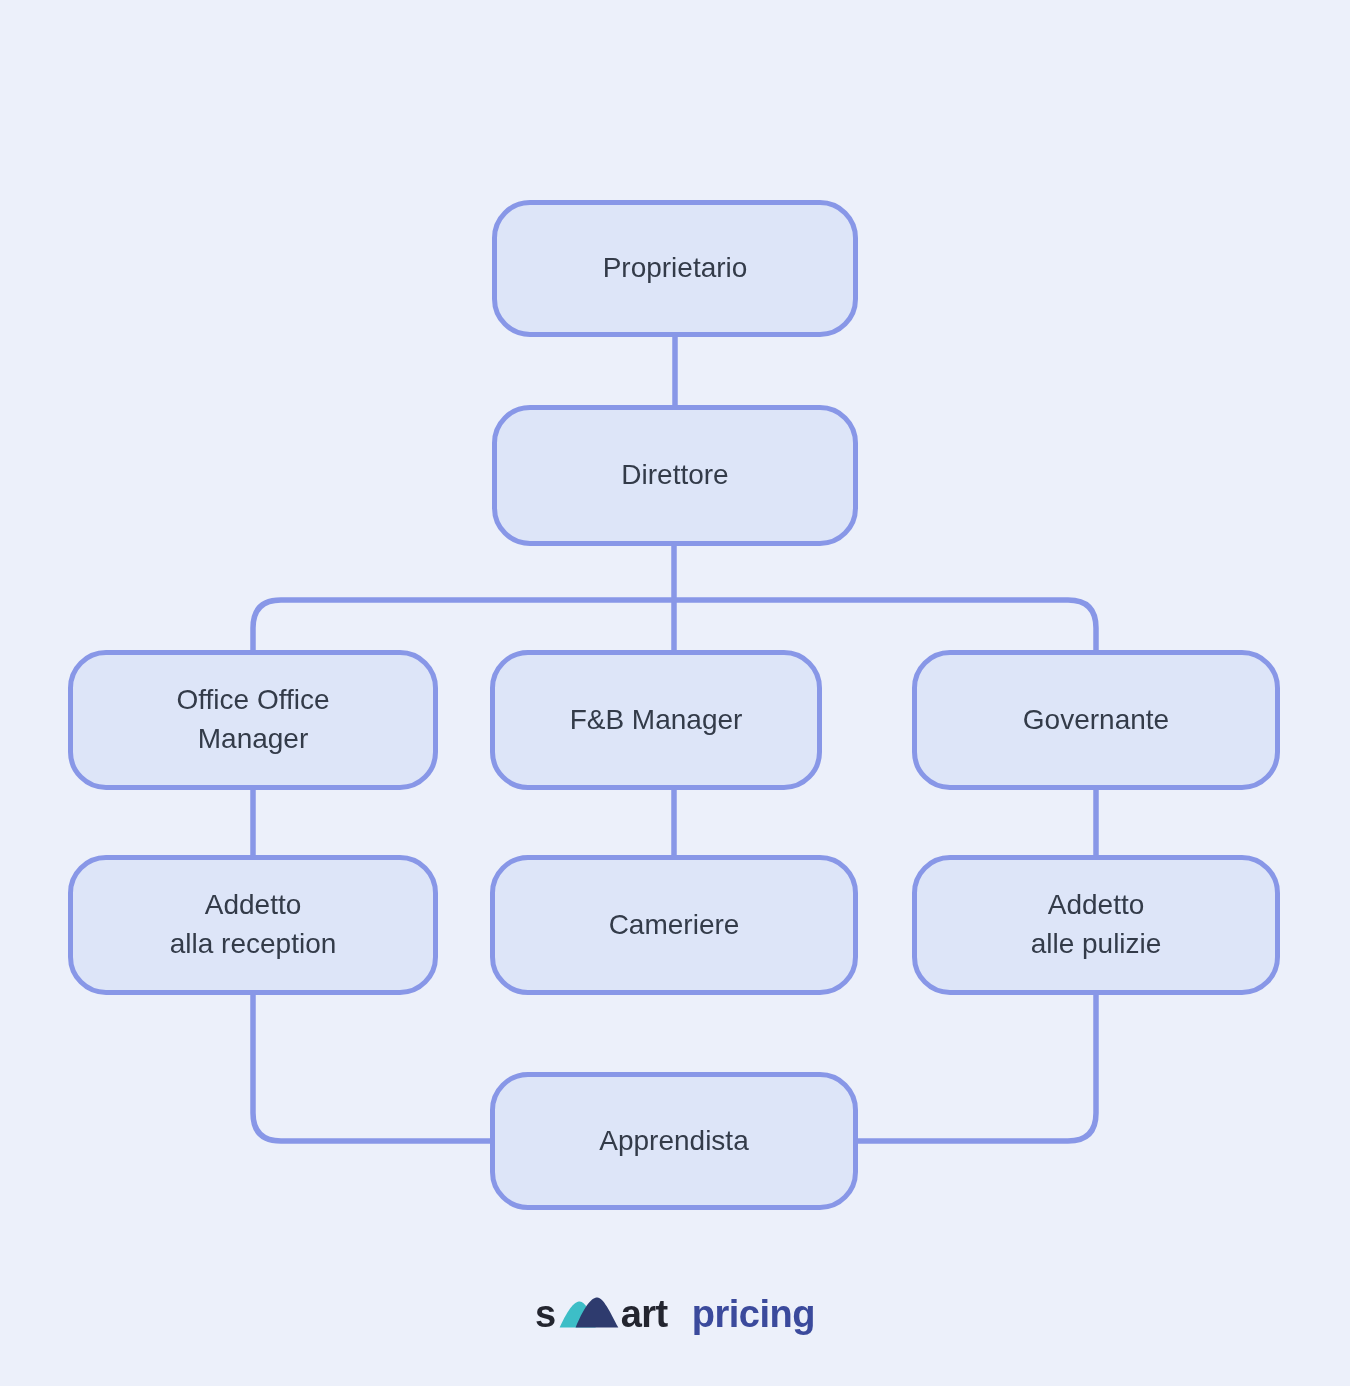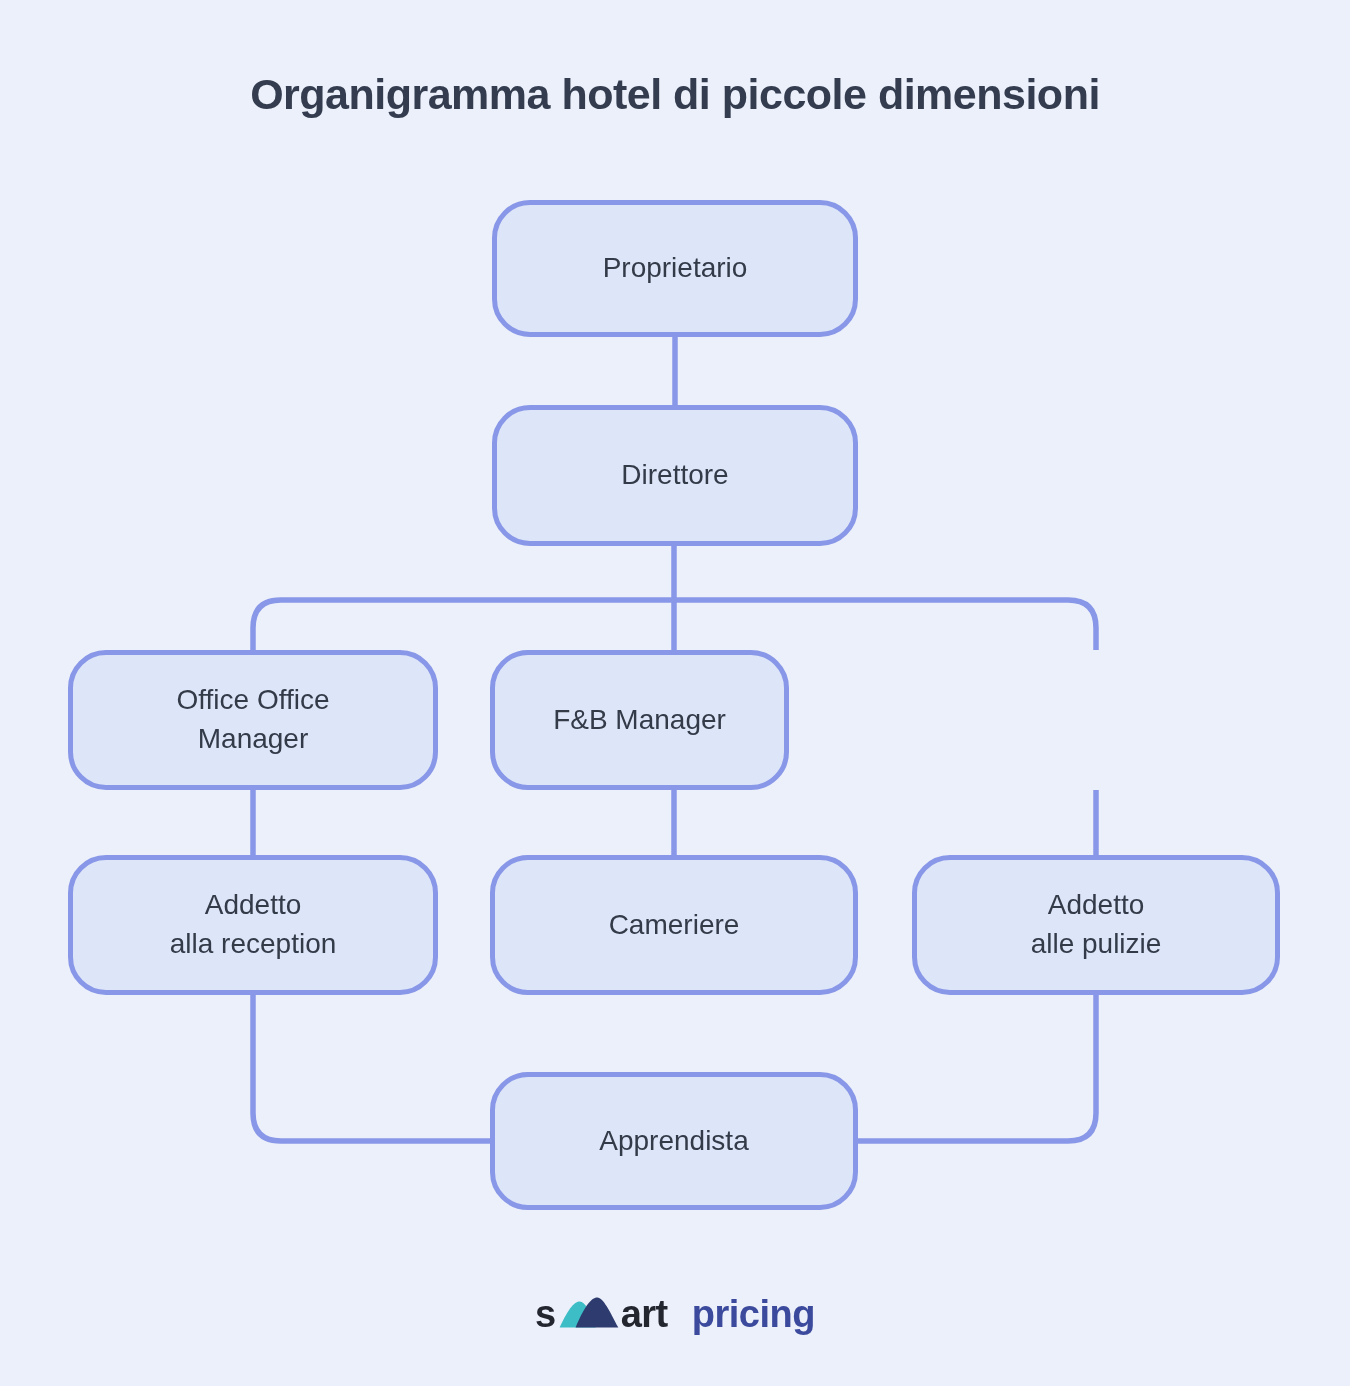--- a/index.html
+++ b/index.html
@@ -65,21 +65,21 @@
     font-size: 28px;
     line-height: 1.38;
     color: var(--node-text);
   }
   .node-line:empty { display: none; }
 
   
   .n-proprietario { left: 492px; top: 200px; width: 366px; height: 137px; }
   .n-direttore    { left: 492px; top: 405px; width: 366px; height: 141px; }
   .n-fom          { left: 68px;  top: 650px; width: 370px; height: 140px; }
-  .n-fb           { left: 490px; top: 650px; width: 299px; height: 140px; }
+  .n-fb           { left: 490px; top: 650px; width: 332px; height: 140px; }
   .n-governante   { left: 912px; top: 650px; width: 368px; height: 140px; }
   .n-reception    { left: 68px;  top: 855px; width: 370px; height: 140px; }
   .n-cameriere    { left: 490px; top: 855px; width: 368px; height: 140px; }
   .n-pulizie      { left: 912px; top: 855px; width: 368px; height: 140px; }
   .n-apprendista  { left: 490px; top: 1072px; width: 368px; height: 138px; }
 
   .logo {
     position: absolute;
     left: 0;
     width: 100%;
@@ -96,21 +96,20 @@
   .logo-indigo { color: var(--logo-indigo); margin-left: 24px; }
   .mountains { width: 62px; height: 36px; margin: 0 1px 8px 2px; }
   .mt-teal { fill: var(--logo-teal); }
   .mt-navy { fill: var(--logo-navy); }
 </style>
 </head>
 <body>
 
 <div class="canvas">
 
-  <h1 class="title">Organigramma hotel di piccole dimensioni</h1>
 
   <svg class="connectors" viewBox="0 0 1350 1386" aria-hidden="true">
     <path class="conn" d="M675 337 L675 405"></path>
     <path class="conn" d="M674 546 L674 650"></path>
     <path class="conn" d="M253 650 L253 628 Q253 600 281 600 L1068 600 Q1096 600 1096 628 L1096 650"></path>
     <path class="conn" d="M253 790 L253 855"></path>
     <path class="conn" d="M674 790 L674 855"></path>
     <path class="conn" d="M1096 790 L1096 855"></path>
     <path class="conn" d="M253 995 L253 1113 Q253 1141 281 1141 L492 1141"></path>
     <path class="conn" d="M1096 995 L1096 1113 Q1096 1141 1068 1141 L856 1141"></path>
@@ -129,20 +128,24 @@
   <div class="node n-fom">
     <div class="node-line">Office Office</div>
     <div class="node-line">Manager</div>
   </div>
 
   <div class="node n-fb">
     <div class="node-line">F&amp;B Manager</div>
 
   </div>
 
+  <div class="node n-governante">
+    <div class="node-line">Governante</div>
+
+  </div>
 
   <div class="node n-reception">
     <div class="node-line">Addetto</div>
     <div class="node-line">alla reception</div>
   </div>
 
   <div class="node n-cameriere">
     <div class="node-line">Cameriere</div>
 
   </div>

